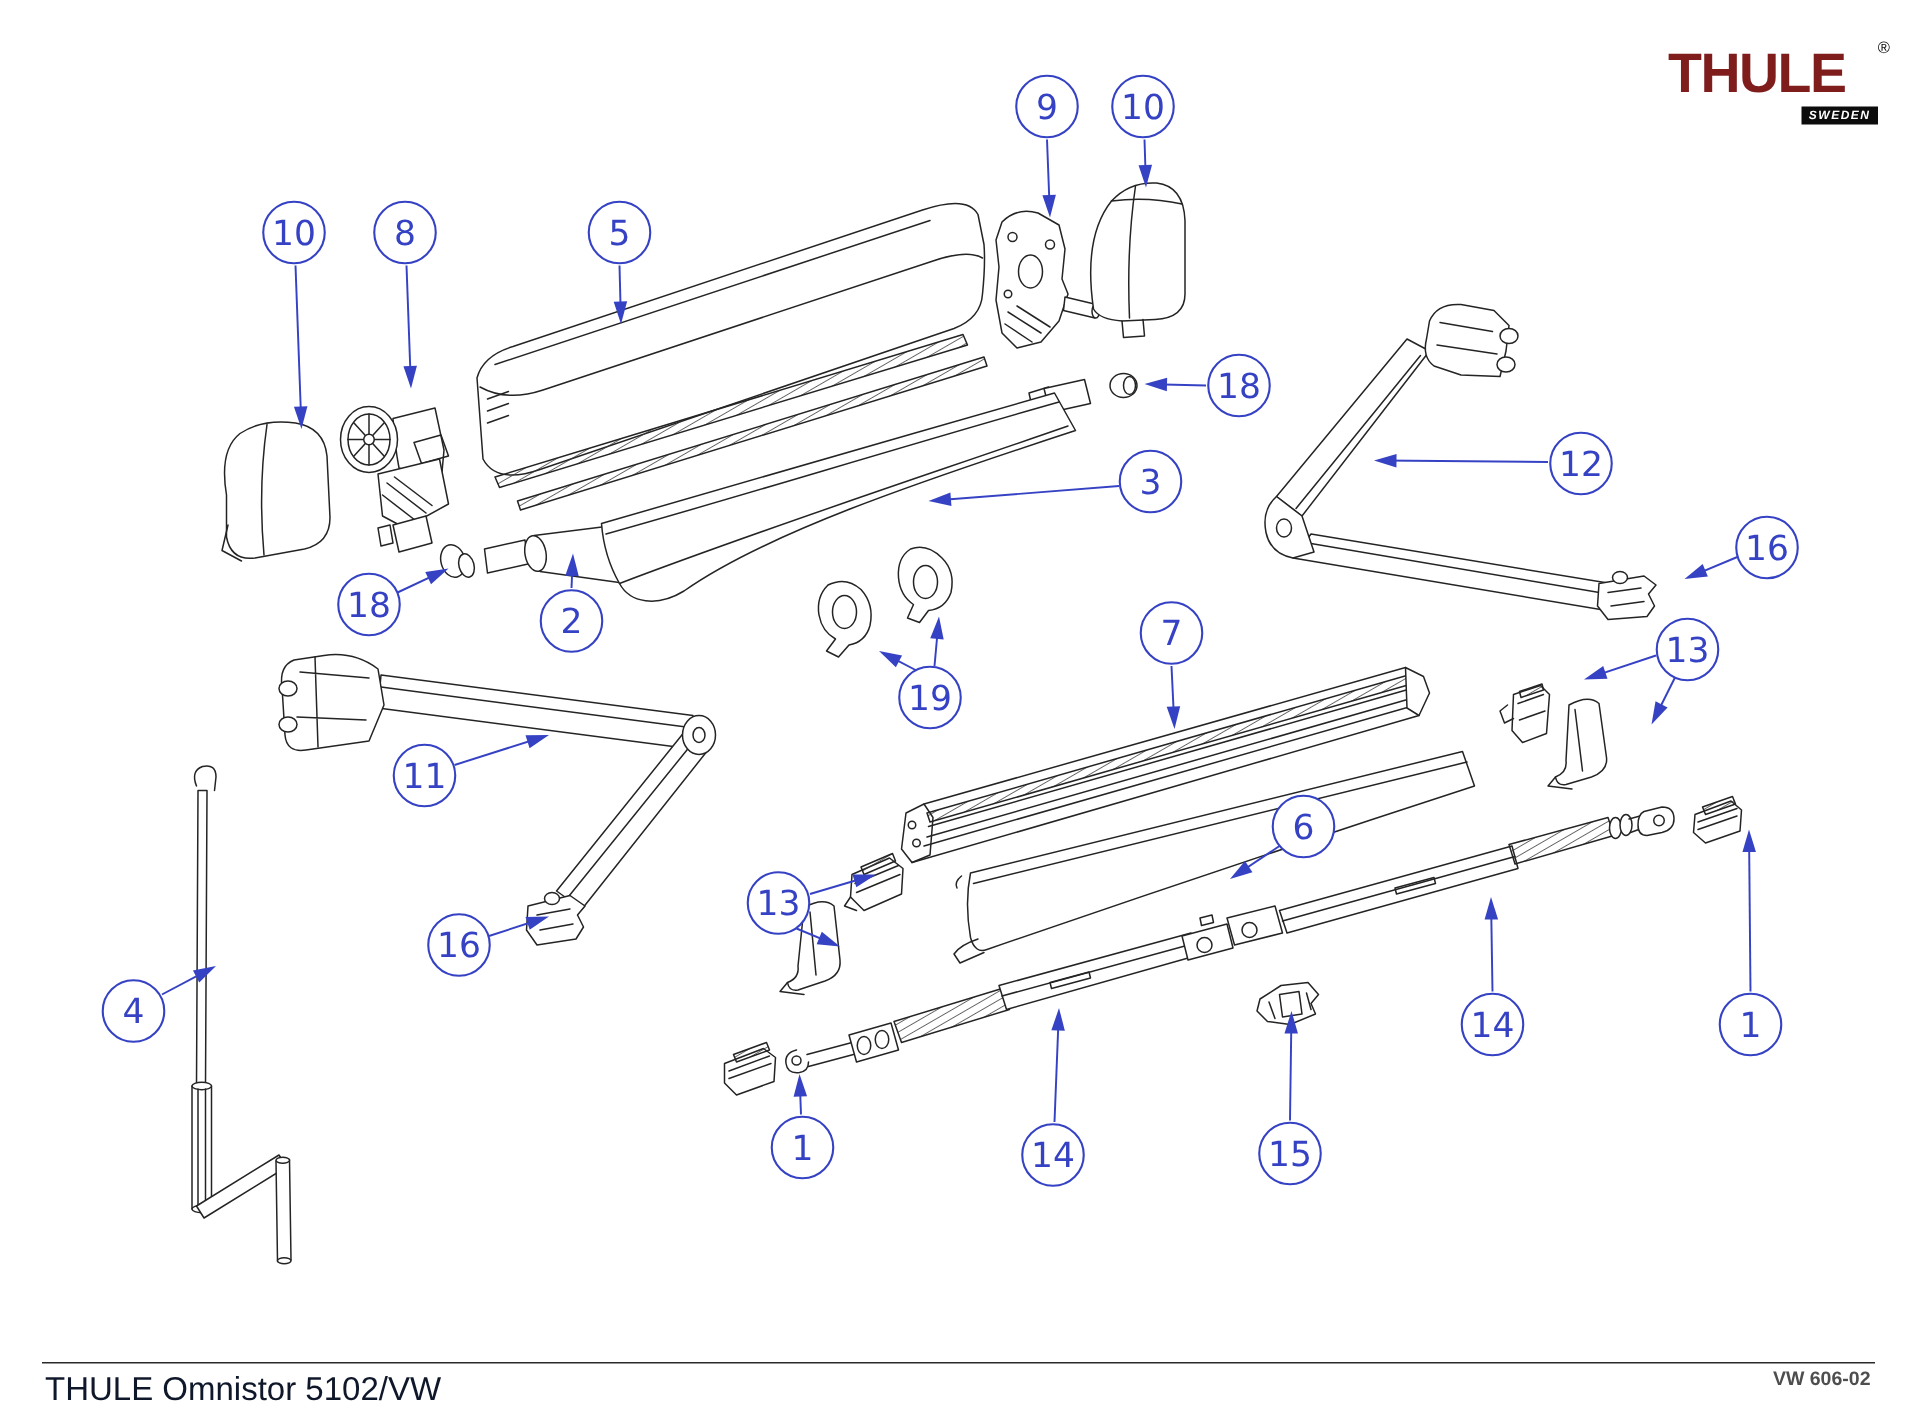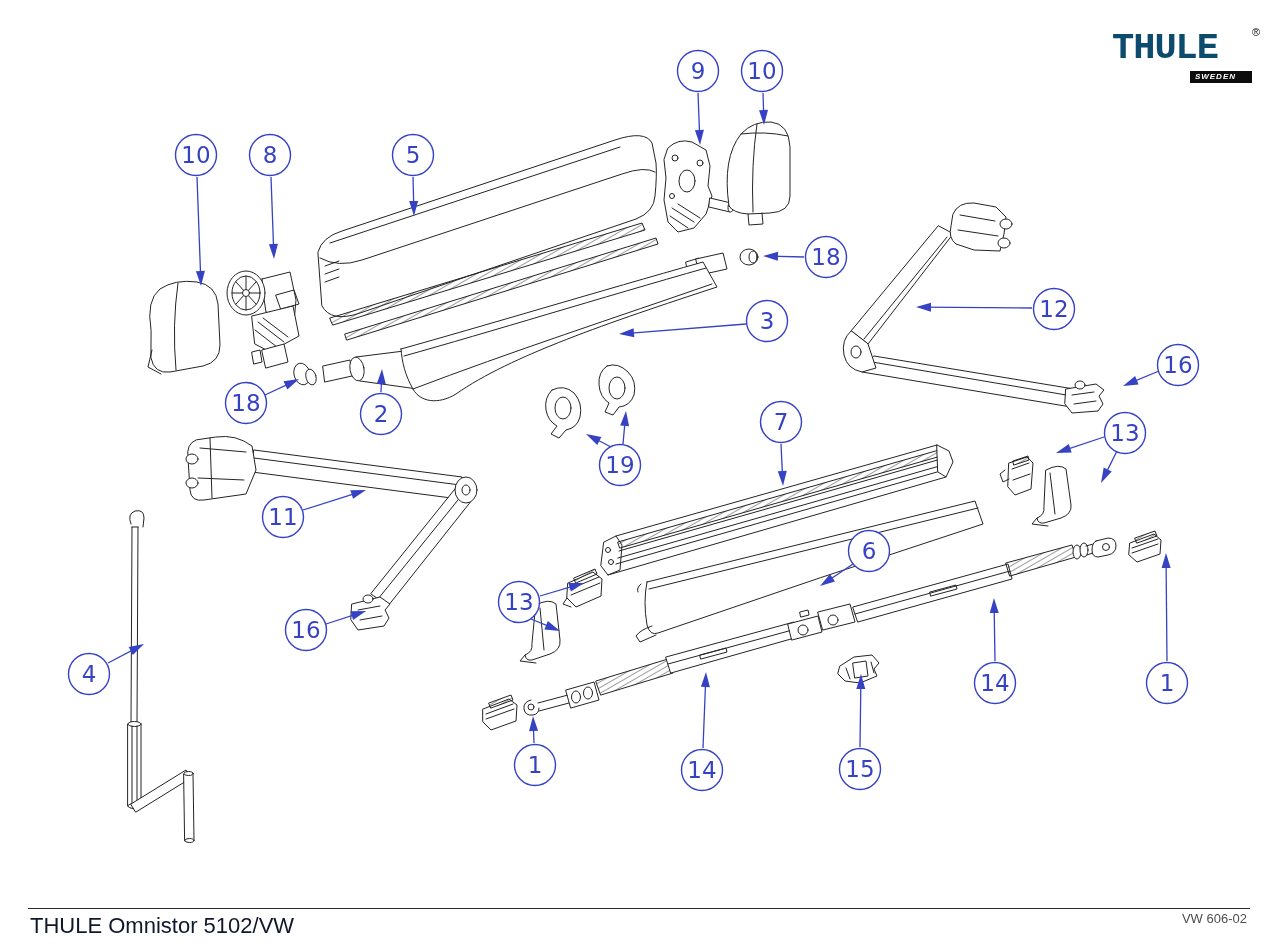--- a/index.html
+++ b/index.html
@@ -4,30 +4,30 @@
 <style>
   html,body{margin:0;padding:0;background:#fff;}
   #page{position:relative;width:1279px;height:948px;background:#fff;overflow:hidden;
         font-family:"Liberation Sans",sans-serif;}
   #diagram{position:absolute;left:0;top:0;}
   #diagram path,#diagram line,#diagram circle,#diagram ellipse,#diagram polyline{vector-effect:non-scaling-stroke;}
   .parts{stroke:#242424;stroke-width:1;fill:none;stroke-linejoin:round;stroke-linecap:round;}
   #callouts text{font-family:"DejaVu Sans",sans-serif;font-weight:400;}
   
   .logo{position:absolute;left:1112px;top:30px;width:142px;height:50px;}
-  .logo .word{font-weight:900;font-size:37px;letter-spacing:-1px;color:#0c4a6e;
-              font-family:Liberation Mono, monospace;line-height:1;}
+  .logo .word{font-weight:900;font-size:37px;letter-spacing:-1px;color:#7f1d1d;
+              font-family:Liberation Sans, sans-serif;line-height:1;}
   .logo .reg{position:absolute;top:-4px;right:-6px;font-size:11px;color:#0c0c0c;font-weight:400;}
   .logo .sweden{position:absolute;right:2px;bottom:-3px;background:#0c0c0c;color:#fff;
                 font-size:8px;font-style:italic;font-weight:700;letter-spacing:1px;
-                padding:1px 16px 2px 5px;}
+                padding:1px 5px 2px 5px;}
   
   .footer-rule{position:absolute;left:28px;top:908px;width:1222px;height:1px;background:#2a2a2a;}
   .footer-title{position:absolute;left:30px;top:913px;font-size:22px;color:#0f172a;}
-  .footer-doc{position:absolute;right:32px;top:911px;font-size:13px;color:#4e4e4e;}
+  .footer-doc{position:absolute;right:32px;top:911px;font-size:13px;color:#4e4e4e;font-weight:bold;}
 </style>
 </head>
 <body>
 
 <div id="page">
 
   <div class="logo">
     <div class="word">THULE</div>
     <div class="reg">®</div>
     <div class="sweden">SWEDEN</div>

